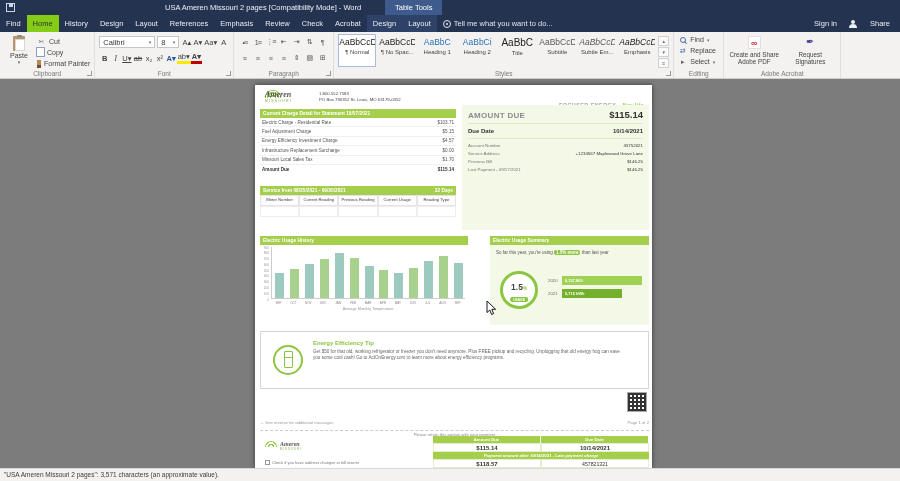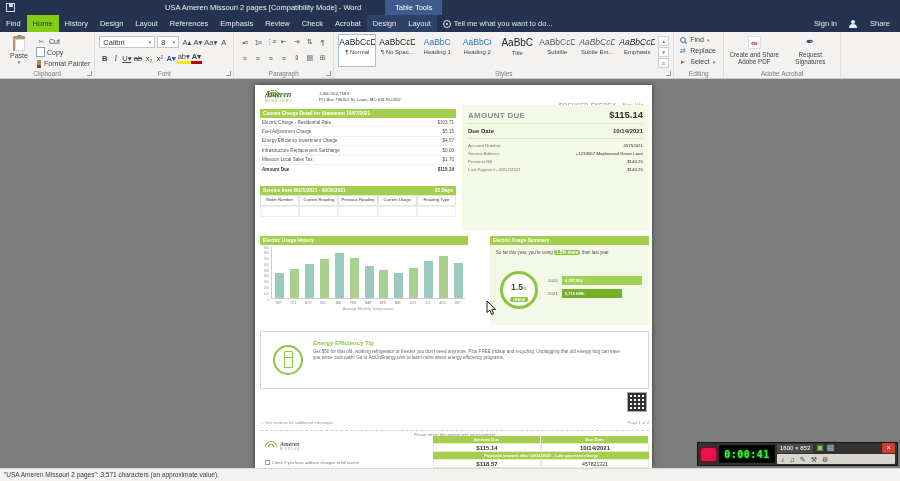--- a/index.html
+++ b/index.html
@@ -651,38 +651,17 @@
         <span class="box"></span>
         <span>Check if you have address changes or bill inserts</span>
       </div>
     </div>
 
     <svg class="cursor" width="11" height="15" viewBox="0 0 11 15">
       <path d="M1,0 L1,11.5 L3.8,9 L5.6,13.5 L7.6,12.6 L5.8,8.3 L9.6,8.3 Z" fill="#ffffff" stroke="#000000" stroke-width="0.9"></path>
     </svg>
   </div>
 
-  <div class="recorder">
-    <div class="rec"></div>
-    <div class="lcd">
-        <span>0:00:41</span>
-      </div>
-    <div class="rright">
-      <div class="rtop">
-        <span class="respill">1600 × 853</span>
-        <span class="rtool ic-screen"></span>
-        <span class="rtool ic-grid"></span>
-        <span class="rclose">×</span>
-      </div>
-      <div class="rbot">
-          <span class="rtool ic-audio"></span>
-          <span class="rtool ic-mic"></span>
-          <span class="rtool ic-pencil"></span>
-          <span class="rtool ic-tools"></span>
-          <span class="rtool ic-gear"></span>
-        </div>
-    </div>
-  </div>
 
   <div class="statusbar">
     <span>"USA Ameren Missouri 2 pages": 3,571 characters (an approximate value).</span>
   </div>
 </div>
 
 </body></html>

